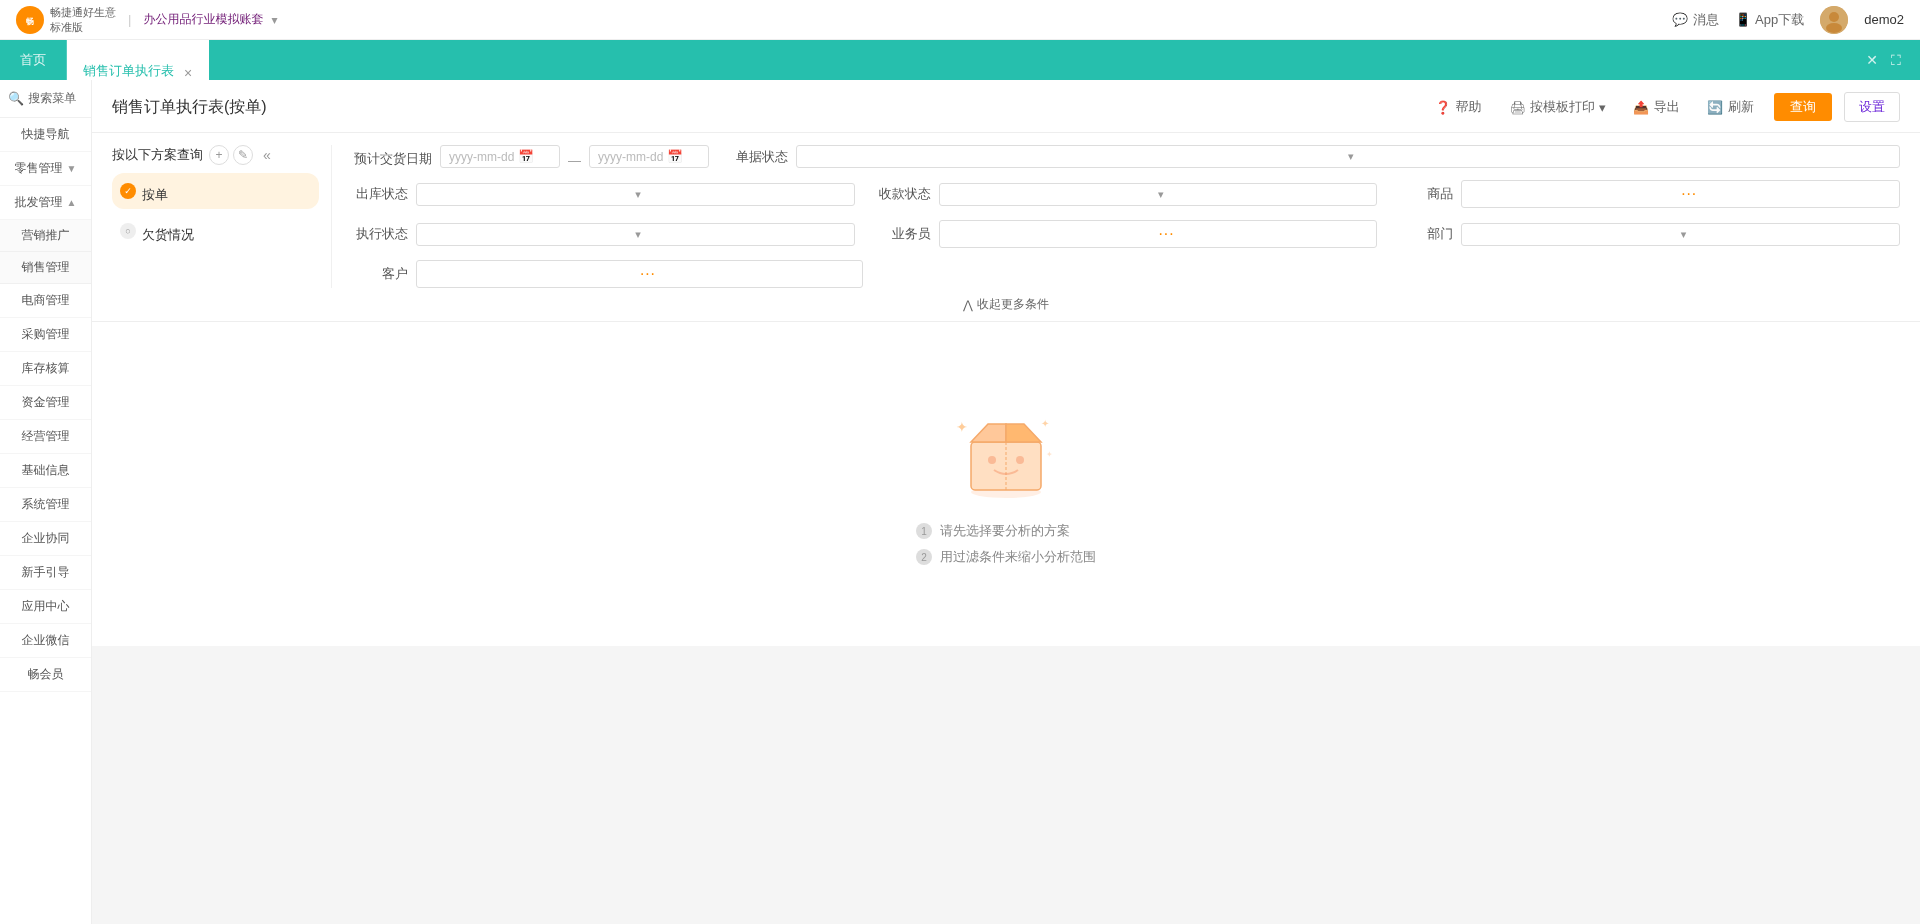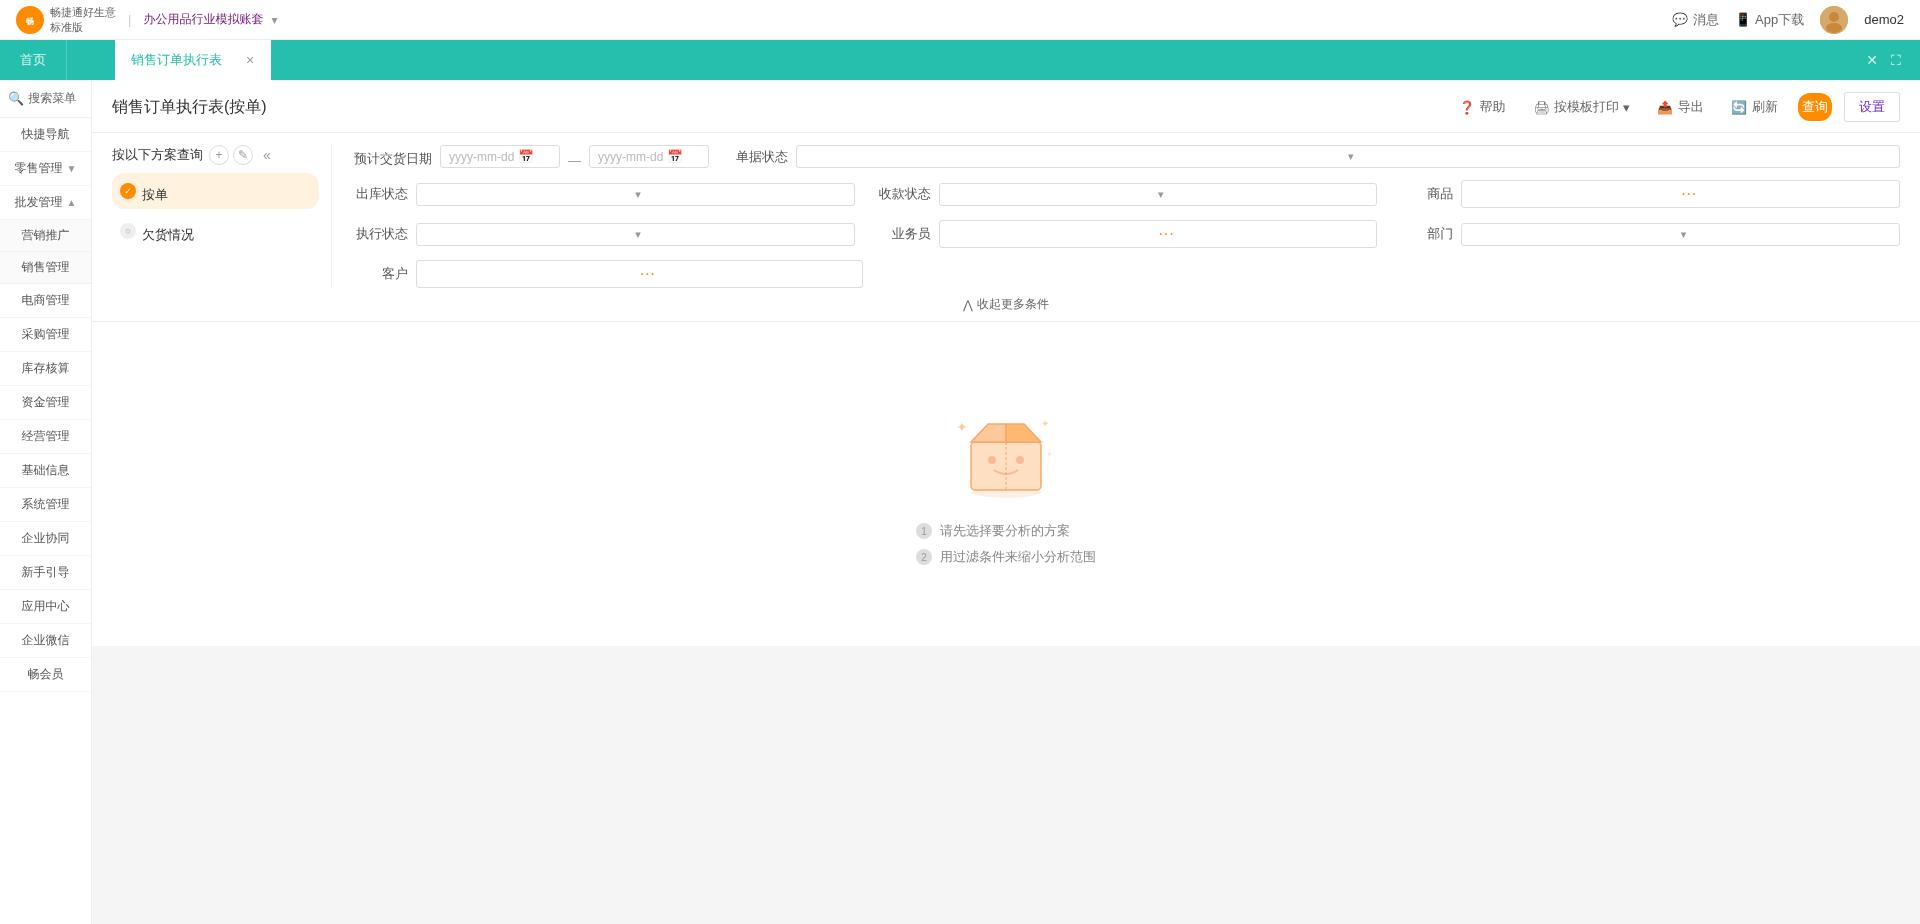--- a/index.html
+++ b/index.html
@@ -87,28 +87,27 @@
       align-items: center;
       color: rgba(255,255,255,0.85);
       font-size: 13px;
       cursor: pointer;
       border-right: 1px solid rgba(255,255,255,0.2);
     }
     .tab-item {
       height: 40px;
       padding: 0 16px;
       display: flex;
-      align-items: center;
-      gap: 24px;
+      align-items: flex-end;
+      gap: 10px;
       background: rgba(255,255,255,0.15);
       color: #fff;
       font-size: 13px;
       cursor: pointer;
       border-right: 1px solid rgba(255,255,255,0.2);
-      margin-left: 48px;
     }
     .tab-item.active {
       background: #fff;
       color: #26bfad;
     }
     .tab-close {
       font-size: 14px;
       color: rgba(255,255,255,0.7);
       cursor: pointer;
       line-height: 1;
@@ -226,22 +225,22 @@
       gap: 4px;
       font-size: 13px;
       color: #666;
       cursor: pointer;
       padding: 4px 8px;
     }
     .action-btn-orange {
       background: #ff8c00;
       color: white;
       border: none;
-      padding: 5px 4px;
-      border-radius: 12px;
+      padding: 5px 16px;
+      border-radius: 3px;
       cursor: pointer;
       font-size: 13px;
     }
     .action-btn-white {
       background: #fff;
       color: #6d28d9;
       border: 1px solid #ddd;
       padding: 5px 14px;
       border-radius: 3px;
       cursor: pointer;

